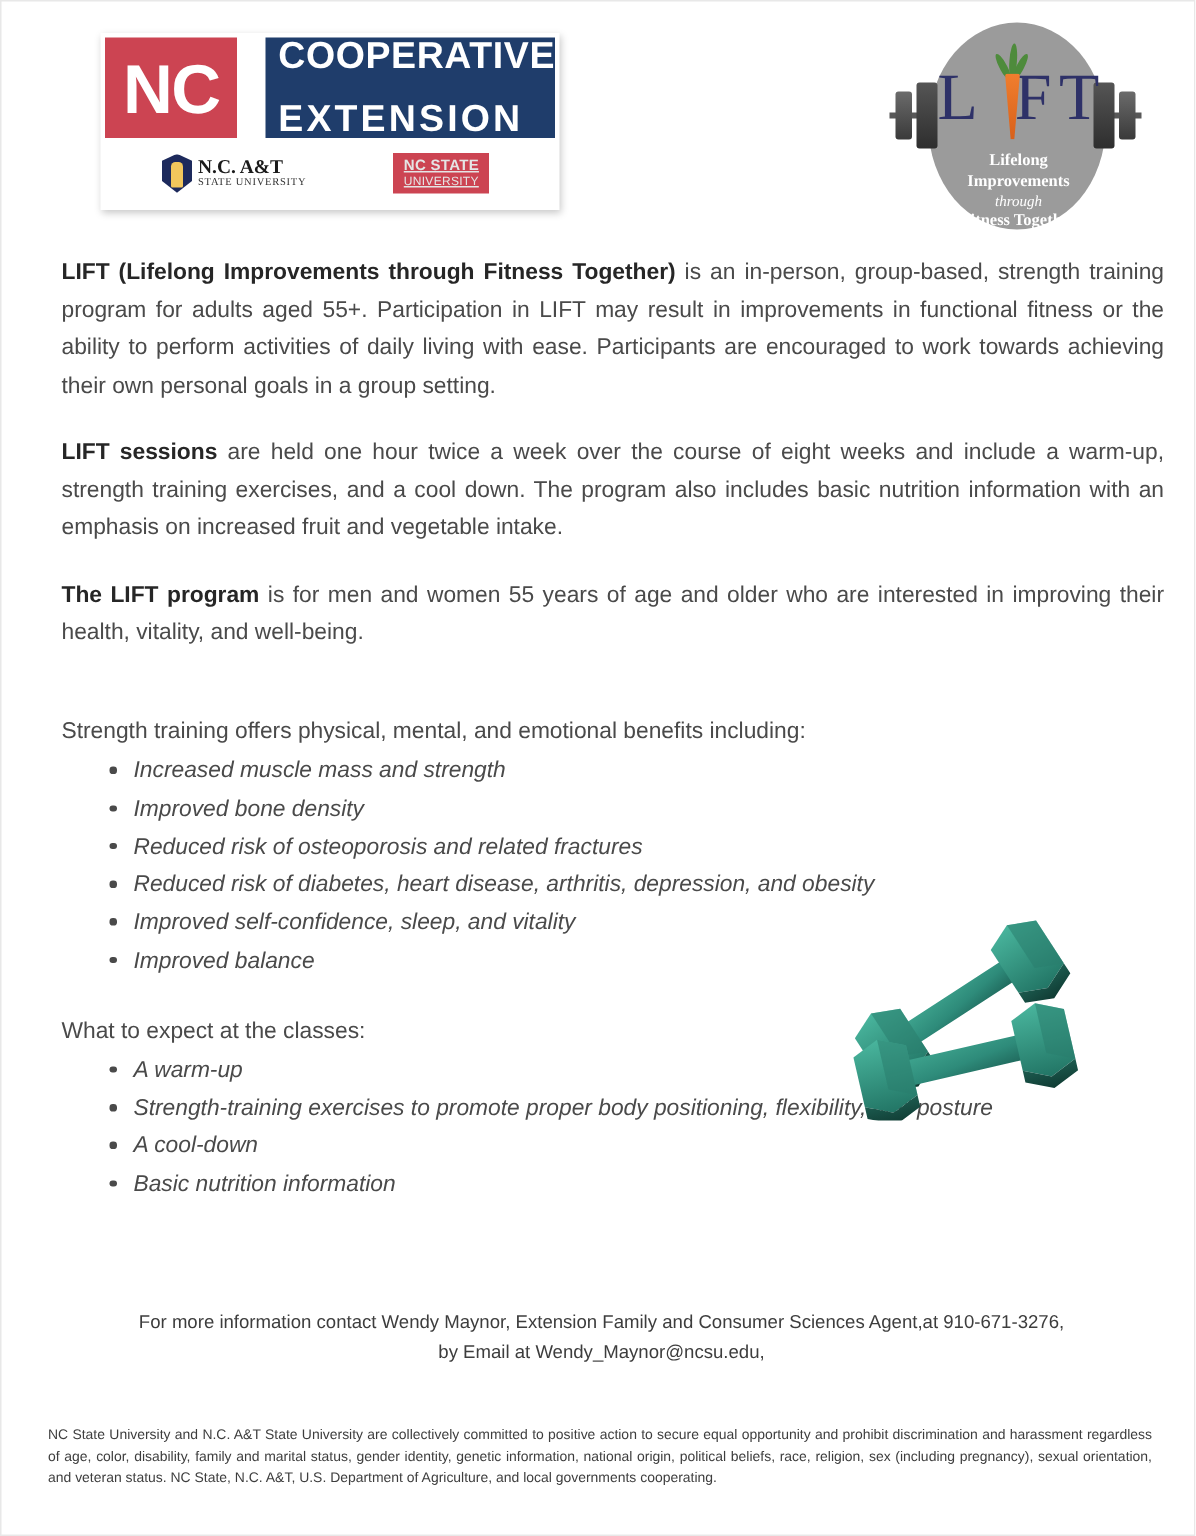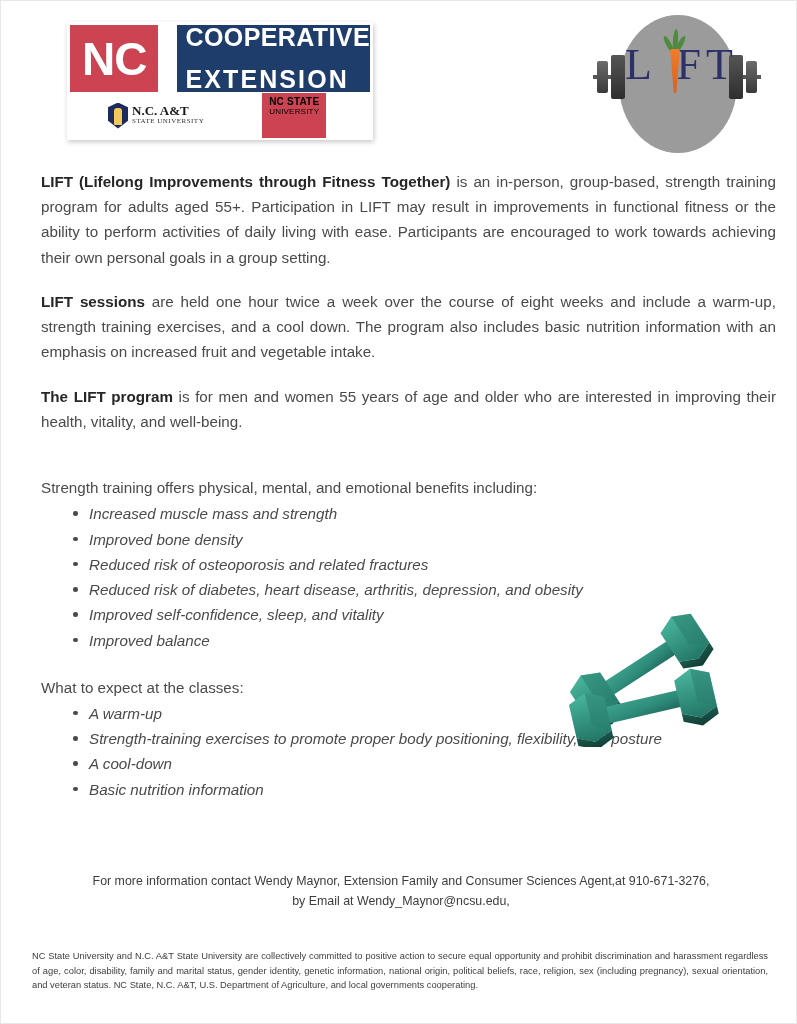--- a/index.html
+++ b/index.html
@@ -120,23 +120,24 @@
   .ncat-txt .a2 {
     font-family: "Liberation Serif", serif;
     font-size: 7px;
     color: #333333;
     letter-spacing: 0.5px;
     line-height: 1.3;
   }
   .ncstate-mark {
     margin-left: 58px;
     background: #CC4452;
-    color: #000000;
-    padding: 4px 7px 22px 7px;
+    color: #e5e5e5;
+    padding: 4px 7px 4px 7px;
     line-height: 1.05;
+    text-decoration: underline;
   }
   .ncstate-mark .n1 {
     font-size: 10px; font-weight: bold; letter-spacing: 0.2px;
     font-family: "Liberation Sans", sans-serif;
   }
   .ncstate-mark .n2 {
     font-size: 8px; letter-spacing: 0.2px;
     font-family: "Liberation Sans", sans-serif;
   }
 
@@ -351,20 +352,25 @@
       <div class="lift-plate2 right"></div>
       <div class="lift-word">
         <span>L</span><span class="gap">I</span><span>F</span><span>T</span>
       </div>
       <div class="carrot">
         <div class="leaf lf2"></div>
           <div class="leaf lf3"></div>
           <div class="leaf lf1"></div>
         <div class="root"></div>
       </div>
+      <div class="lift-tag">
+        <div class="t1">Lifelong Improvements</div>
+        <div class="t2">through</div>
+        <div class="t3">Fitness Together</div>
+      </div>
     </div>
   </div>
 
   <div class="content">
 
     <p class="para"><b class="lead-in">LIFT (Lifelong Improvements through Fitness Together)</b><span> is an in-person, group-based, strength training program for adults aged 55+. Participation in LIFT may result in improvements in functional fitness or the ability to perform activities of daily living with ease. Participants are encouraged to work towards achieving their own personal goals in a group setting.</span></p>
 
     <p class="para"><b class="lead-in">LIFT sessions</b><span> are held one hour twice a week over the course of eight weeks and include a warm-up, strength training exercises, and a cool down. The program also includes basic nutrition information with an emphasis on increased fruit and vegetable intake.</span></p>
 
     <p class="para"><b class="lead-in">The LIFT program</b><span> is for men and women 55 years of age and older who are interested in improving their health, vitality, and well-being.</span></p>

